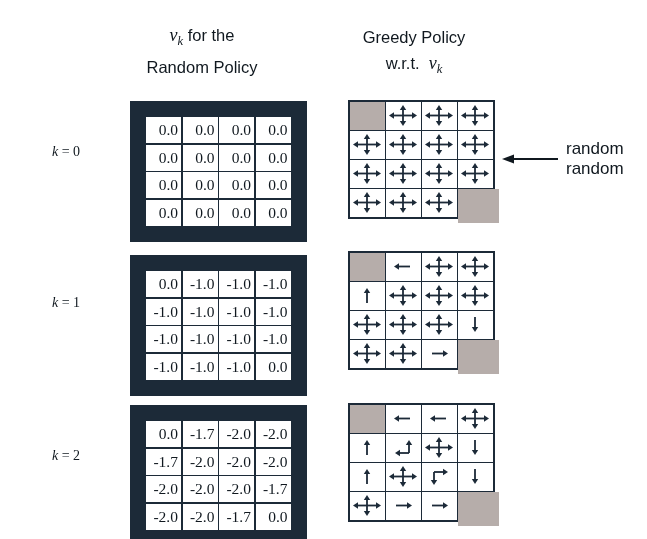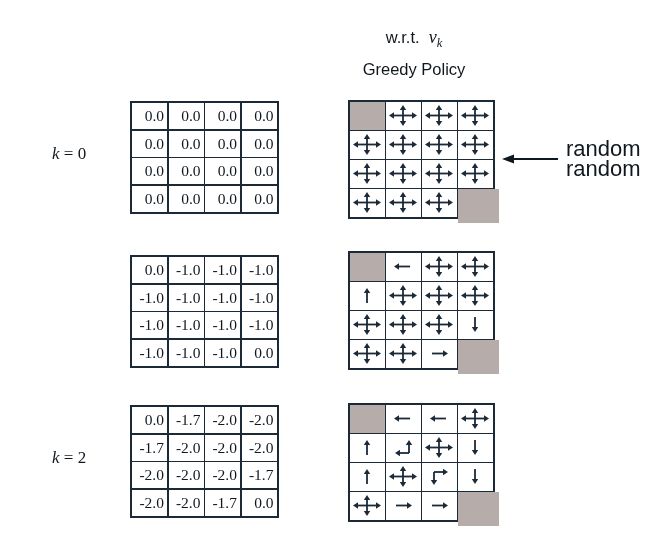--- a/index.html
+++ b/index.html
@@ -18,28 +18,28 @@
   }
   
   .hdr{position:absolute;text-align:center;font-size:16.5px;line-height:26px;color:#10181f;}
   .hdr-left{left:92px;top:22px;width:220px;}
   .hdr-right{left:304px;top:24px;width:220px;}
   .mvar{font-family:"Liberation Serif",serif;font-style:italic;font-size:18px;}
   .msub{font-family:"Liberation Serif",serif;font-style:italic;font-size:12.5px;}
   
   .klabel{
     position:absolute;left:52px;width:70px;
-    font-family:"Liberation Serif",serif;font-size:17px;color:#10181f;
+    font-family:"Liberation Serif",serif;font-size:14px;color:#10181f;
   }
   .klabel .kvar{font-style:italic;}
   
   .vgrid{
     position:absolute;left:130px;
     display:grid;grid-template-columns:repeat(4,35px);grid-auto-rows:26px;
-    gap:1.5px;padding:2px;background:var(--ink);width:max-content;
+    gap:1.5px;padding:16px;background:var(--ink);width:max-content;
   }
   .vcell{
     background:#fff;display:flex;align-items:center;justify-content:flex-end;
     padding-right:3px;box-sizing:border-box;
     font-family:"Liberation Serif",serif;font-size:15.5px;color:#10181f;
   }
   
   .pwrap{position:absolute;left:348px;}
   .pgrid{
     display:grid;grid-template-columns:repeat(4,34.5px);grid-auto-rows:27.5px;
@@ -50,32 +50,36 @@
   .pcell svg{display:block;}
   
   .br-overlay{
     position:absolute;right:-4px;bottom:-4px;width:40.5px;height:33.5px;
     background:var(--terminal);
   }
   
   .ann-arrow{position:absolute;left:500px;top:152px;}
   .ann-text{
     position:absolute;left:566px;top:139px;
-    font-size:22px;line-height:20px;color:#10181f;
+    font-size:17px;line-height:20px;color:#10181f;
   }
 </style>
 </head>
 <body>
 
 <div class="canvas">
 
+  <div class="hdr hdr-left">
+    <div><span class="mvar">v</span><sub class="msub">k</sub><span> for the</span></div>
+    <div>Random Policy</div>
+  </div>
 
   <div class="hdr hdr-right">
+    <div>Greedy Policy</div>
     <div><span>w.r.t.</span>&nbsp; <span class="mvar">v</span><sub class="msub">k</sub></div>
-    <div>Greedy Policy</div>
   </div>
 
   <div class="klabel" style="top:144px"><span class="kvar">k</span><span> = 0</span></div>
   <div class="vgrid" style="top:101px">
       <div class="vcell">0.0</div>
       <div class="vcell">0.0</div>
       <div class="vcell">0.0</div>
       <div class="vcell">0.0</div>
       <div class="vcell">0.0</div>
       <div class="vcell">0.0</div>
@@ -259,20 +263,21 @@
             <polygon points="17,24 13.8,19 20.2,19" fill="currentColor"></polygon>
             <polygon points="3,13.5 8,10.3 8,16.7" fill="currentColor"></polygon>
             <polygon points="31,13.5 26,10.3 26,16.7" fill="currentColor"></polygon>
           </svg>
         </div>
         <div class="pcell terminal"></div>
       </div>
     <div class="br-overlay"></div>
   </div>
 
+  <div class="klabel" style="top:295px"><span class="kvar">k</span><span> = 1</span></div>
   <div class="vgrid" style="top:255px">
       <div class="vcell">0.0</div>
       <div class="vcell">-1.0</div>
       <div class="vcell">-1.0</div>
       <div class="vcell">-1.0</div>
       <div class="vcell">-1.0</div>
       <div class="vcell">-1.0</div>
       <div class="vcell">-1.0</div>
       <div class="vcell">-1.0</div>
       <div class="vcell">-1.0</div>

